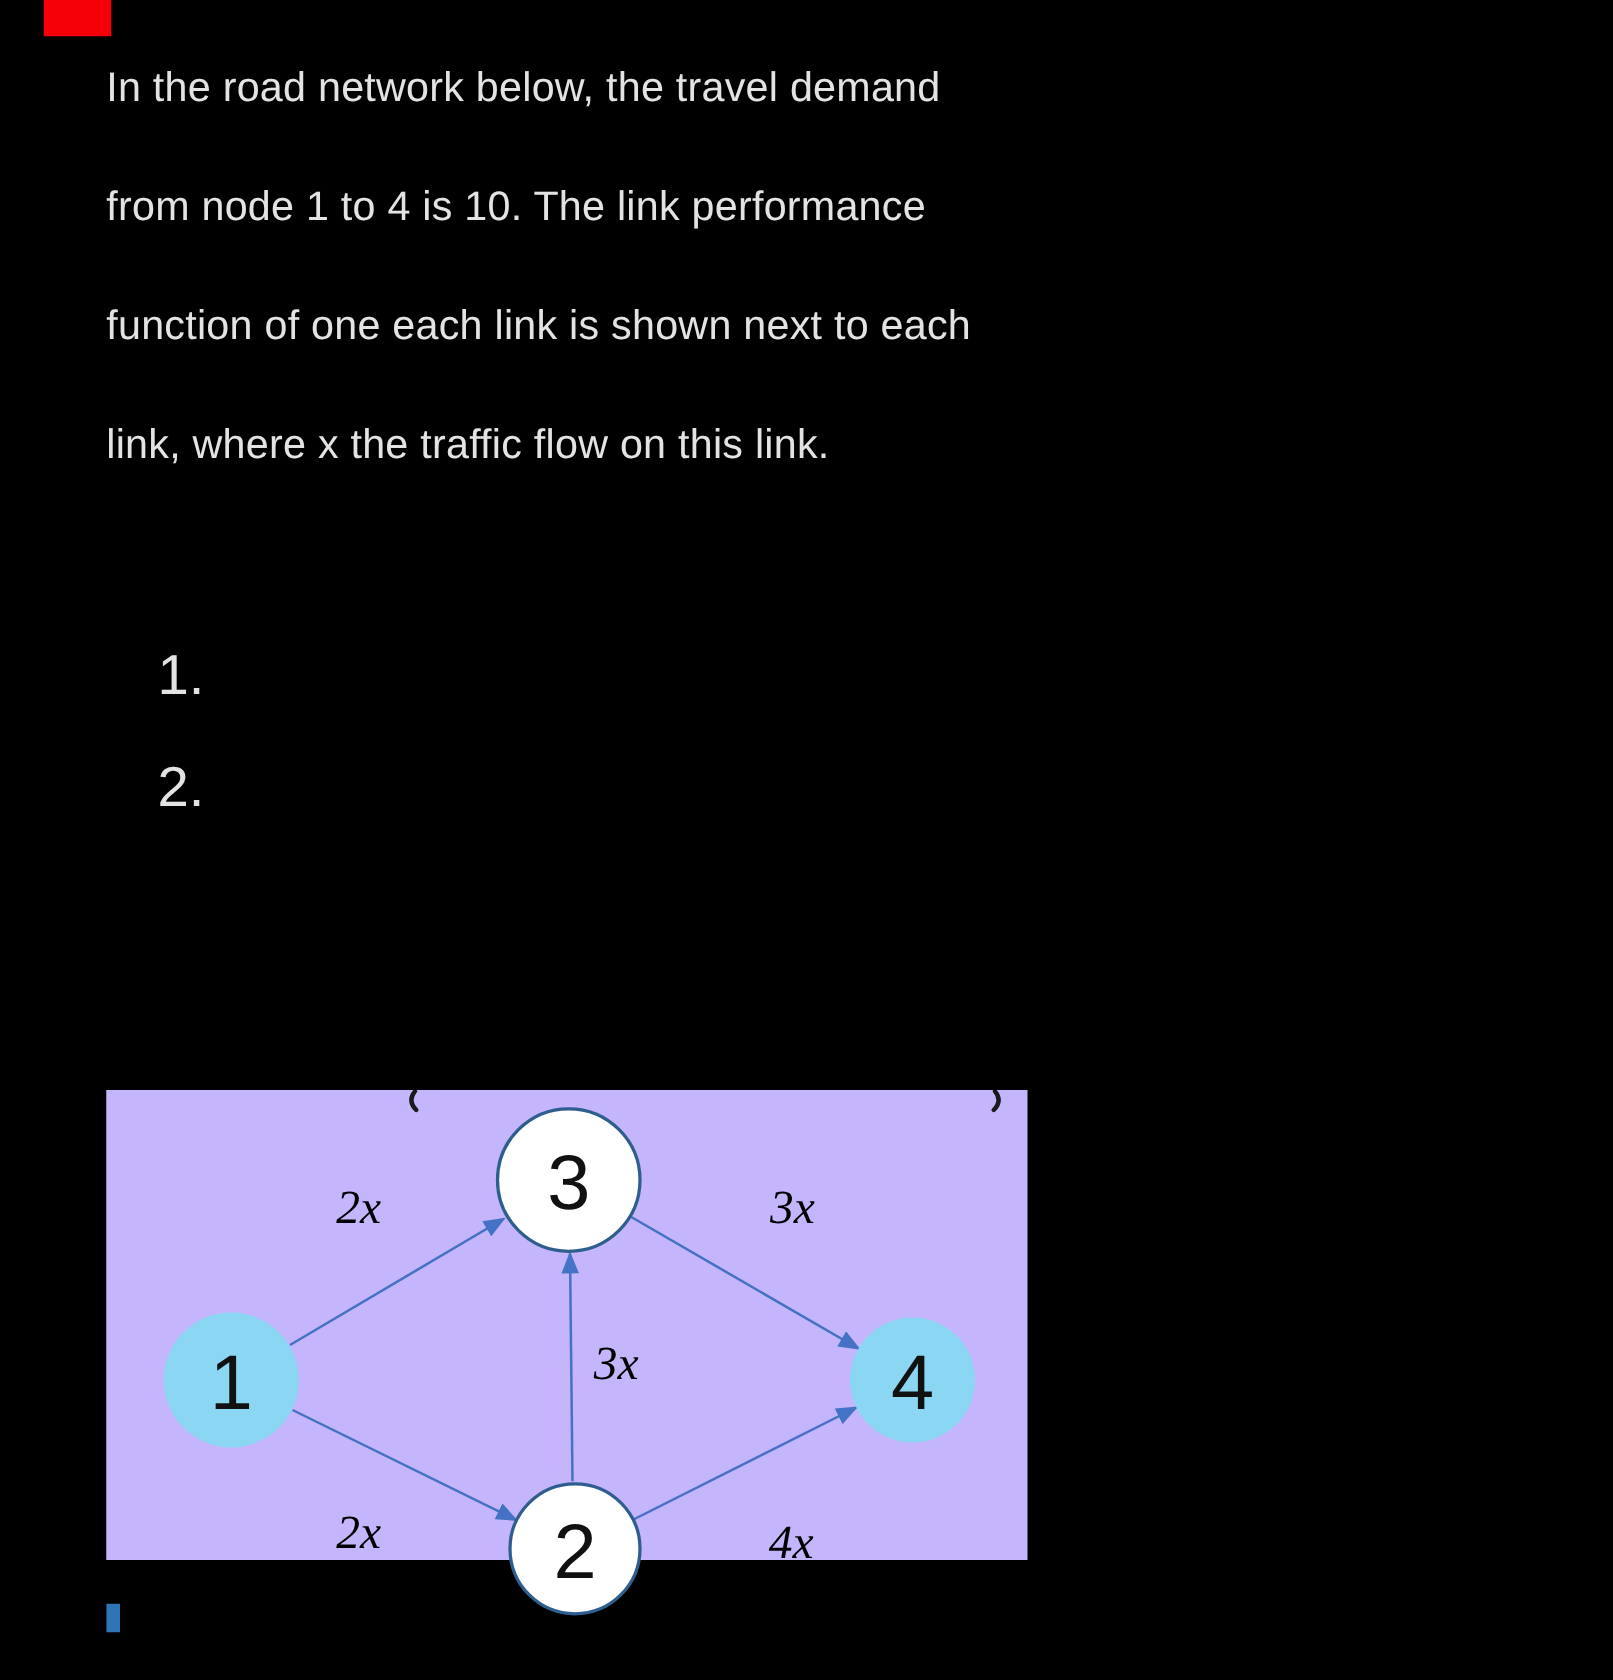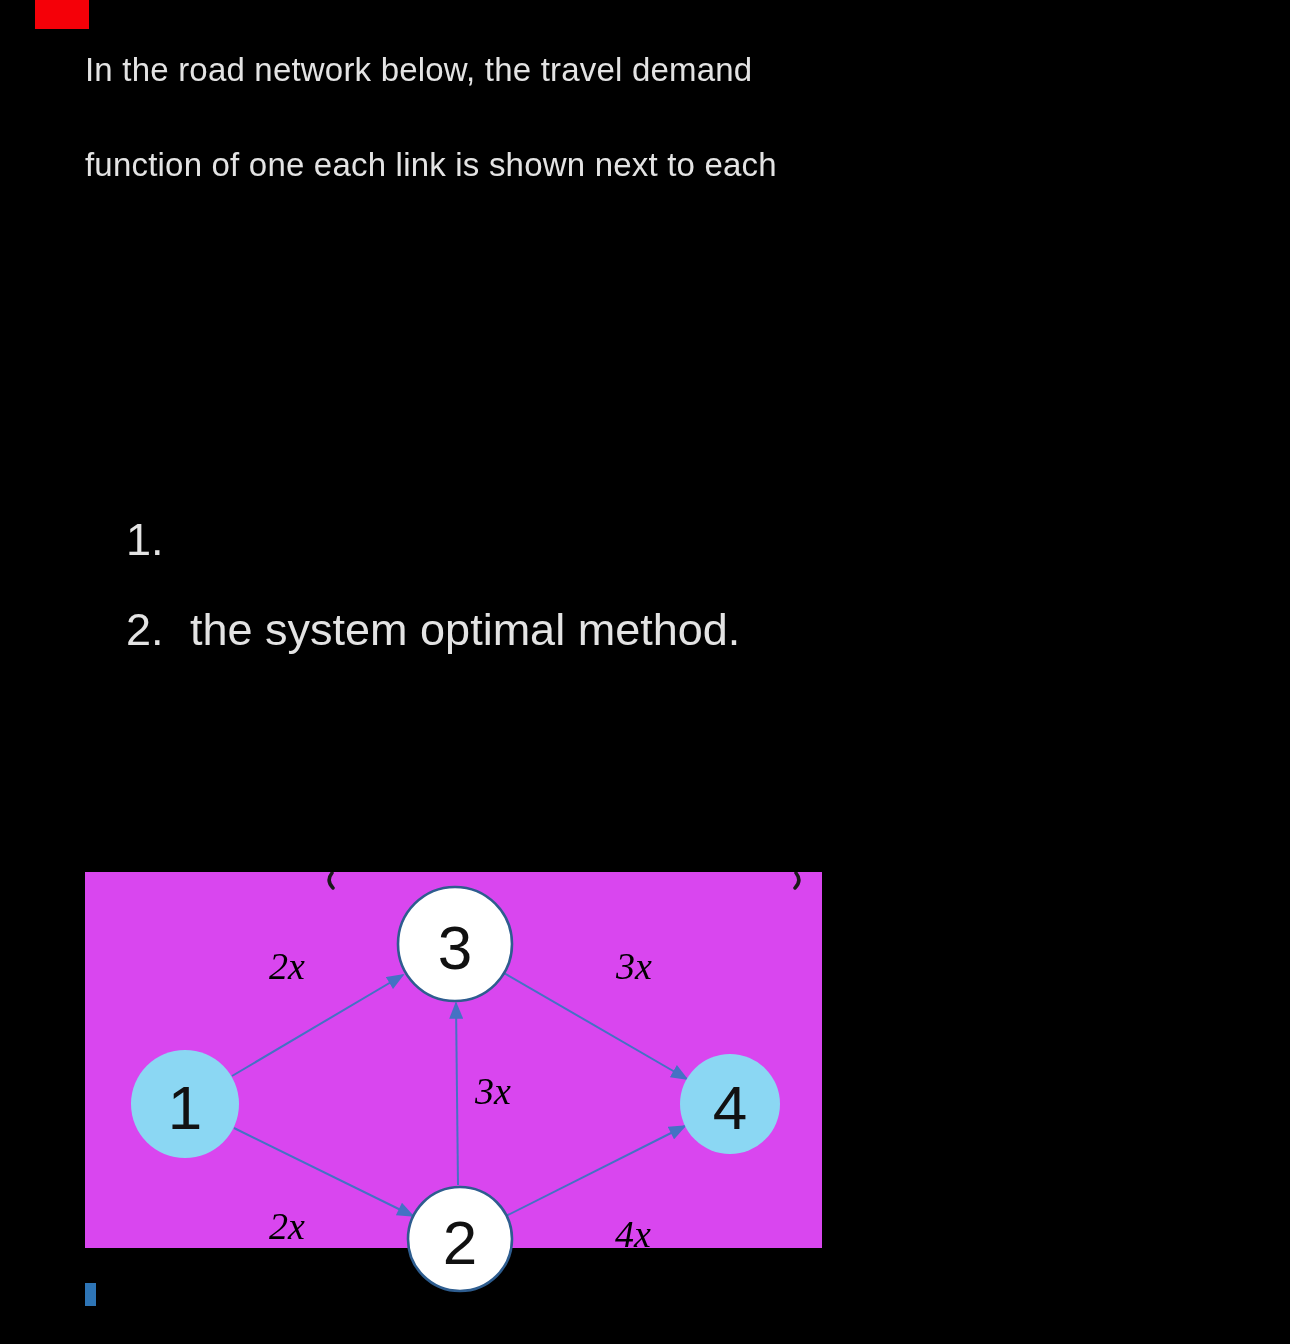--- a/index.html
+++ b/index.html
@@ -52,21 +52,21 @@
   .list-item { display: flex; }
   .list-num  { flex: 0 0 64px; width: 64px; }
   .list-lines .line { white-space: nowrap; }
 
   .figure {
     position: absolute;
     left: 85px;
     top: 872px;
     width: 737px;
     height: 376px;
-    background: #d946ef;
+    background: #c4b5fd;
   }
   .figure svg { position: absolute; left: 0; top: 0; }
 
   .net-edge {
     stroke: var(--edge);
     stroke-width: 2;
     fill: none;
   }
   .node-outlined {
     fill: #ffffff;
@@ -99,33 +99,34 @@
     stroke-linecap: round;
   }
 </style>
 </head>
 <body>
 
 <div class="red-bar"></div>
 
 <div class="para">
   <div class="line">In the road network below, the travel demand</div>
+  <div class="line">from node 1 to 4 is 10. The link performance</div>
   <div class="line">function of one each link is shown next to each</div>
+  <div class="line">link, where x the traffic flow on this link.</div>
 </div>
 
 <div class="list">
   <div class="list-item">
     <div class="list-num">1.</div>
     <div class="list-lines">
     </div>
   </div>
   <div class="list-item">
     <div class="list-num">2.</div>
     <div class="list-lines">
-      <div class="line">the system optimal method.</div>
     </div>
   </div>
 </div>
 
 <div class="figure">
   <svg width="737" height="434" viewBox="0 0 737 434">
     <defs>
       <marker id="arrow" viewBox="0 0 10 8" refX="9" refY="4" markerWidth="9" markerHeight="7" orient="auto-start-reverse">
         <path d="M0,0 L10,4 L0,8 z" style="fill: var(--edge)"></path>
       </marker>

